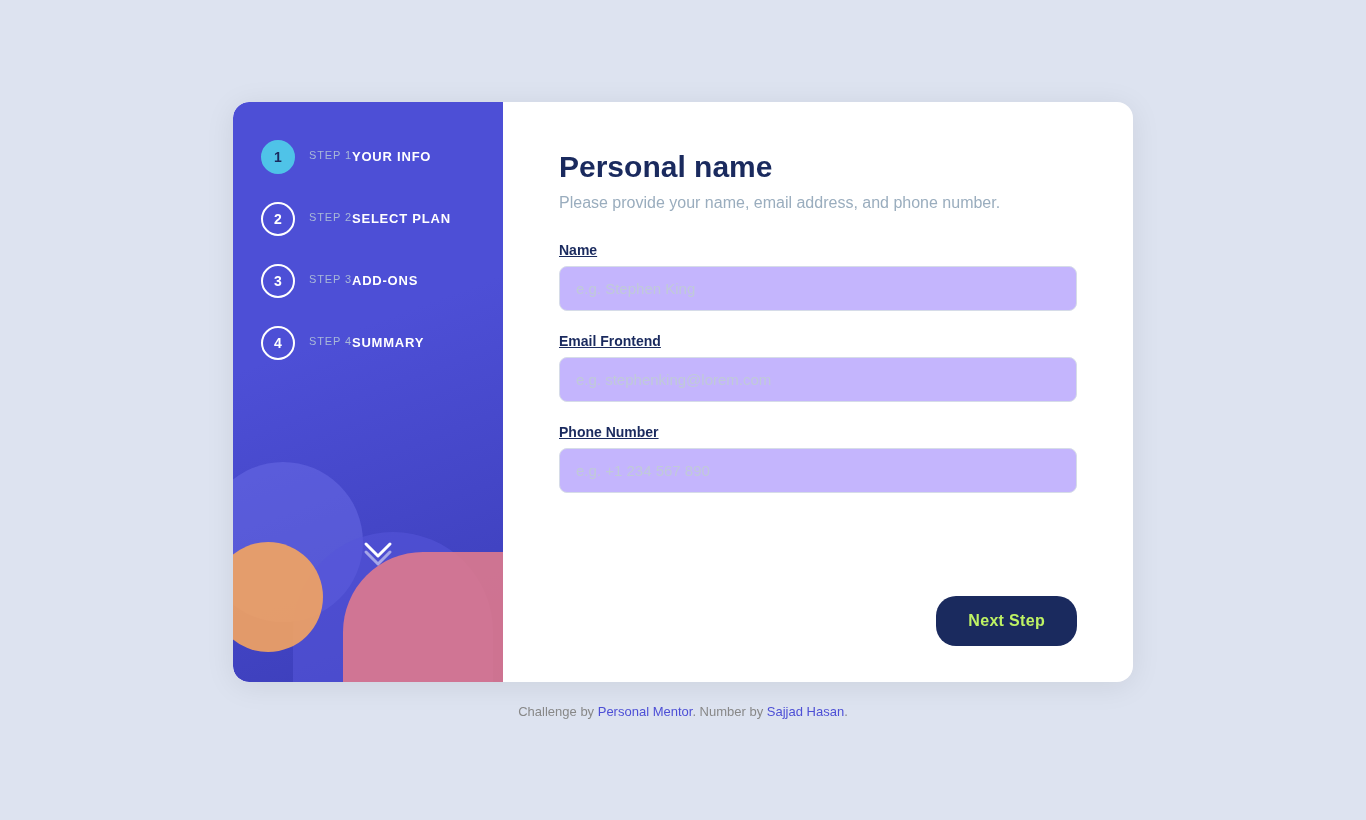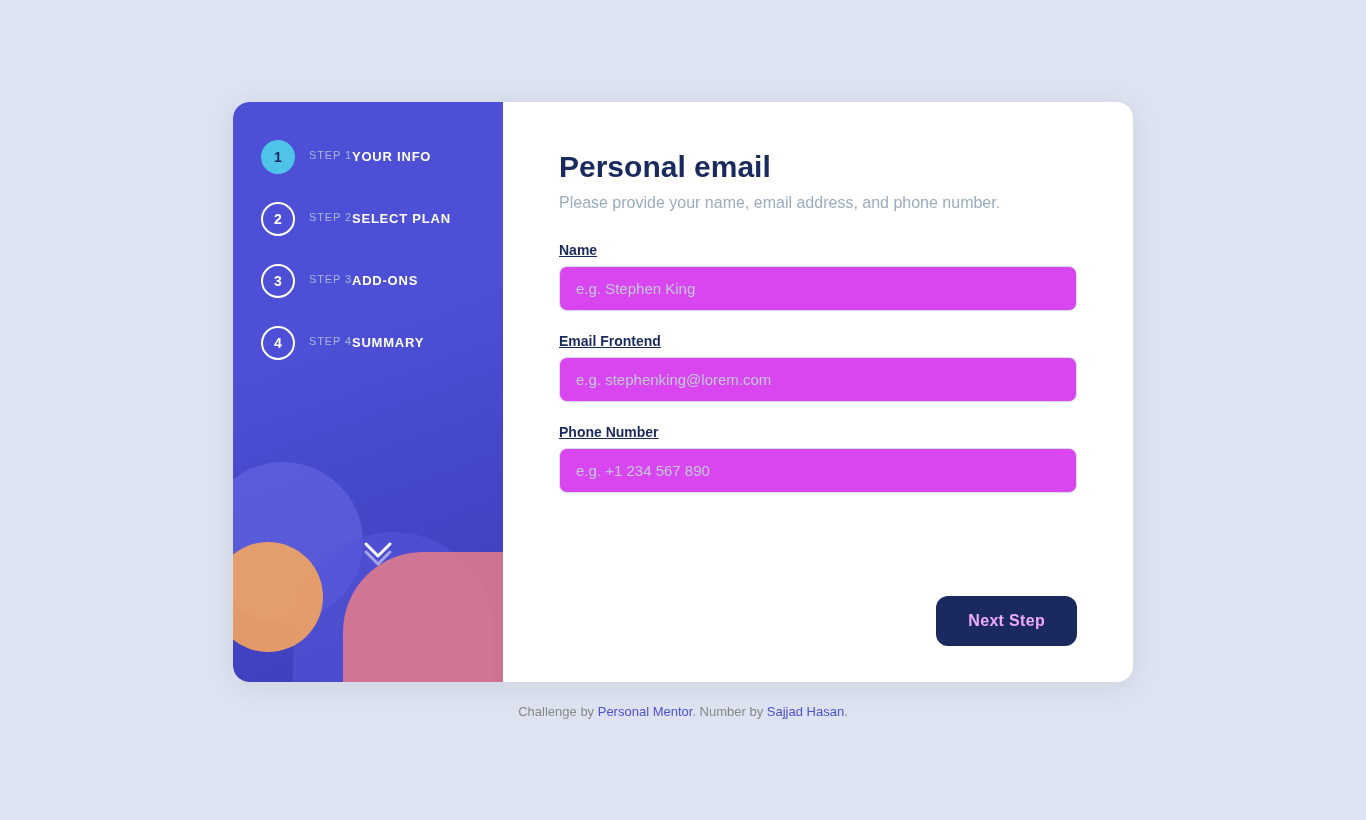--- a/index.html
+++ b/index.html
@@ -180,38 +180,38 @@
 
     .form-input {
       width: 100%;
       padding: 13px 16px;
       border: 1.5px solid #d6dce8;
       border-radius: 8px;
       font-size: 15px;
       color: #333;
       outline: none;
       transition: border-color 0.2s;
-      background: #d946ef;
+      background: #c4b5fd;
     }
     .form-input::placeholder {
       color: #c0cad8;
     }
 
     .form-actions {
       display: flex;
       justify-content: flex-end;
       margin-top: auto;
       padding-top: 20px;
     }
 
     .next-step-button {
       background: #1a2a5e;
-      color: #f0abfc;
+      color: #bef264;
       border: none;
-      border-radius: 12px;
+      border-radius: 20px;
       padding: 16px 32px;
       font-size: 16px;
       font-weight: 600;
       cursor: pointer;
       letter-spacing: 0.02em;
       transition: background 0.2s;
     }
 
     
     .footer {
@@ -268,21 +268,21 @@
 
     <div class="chevron-deco">
       <svg viewBox="0 0 40 40" fill="none" xmlns="http://www.w3.org/2000/svg">
         <polyline points="8,12 20,24 32,12" stroke="white" stroke-width="3" stroke-linecap="round" stroke-linejoin="round"></polyline>
         <polyline points="8,20 20,32 32,20" stroke="white" stroke-width="3" stroke-linecap="round" stroke-linejoin="round" opacity="0.5"></polyline>
       </svg>
     </div>
   </div>
 
   <div class="main-content">
-    <h1 class="page-title">Personal email</h1>
+    <h1 class="page-title">Personal name</h1>
     <p class="page-subtitle">Please provide your name, email address, and phone number.</p>
 
     <div class="form-group">
       <label class="form-label">Name</label>
       <input type="text" class="form-input" placeholder="e.g. Stephen King" style="">
     </div>
 
     <div class="form-group">
       <label class="form-label">Email Frontend</label>
       <input type="email" class="form-input" placeholder="e.g. stephenking@lorem.com" style="">

